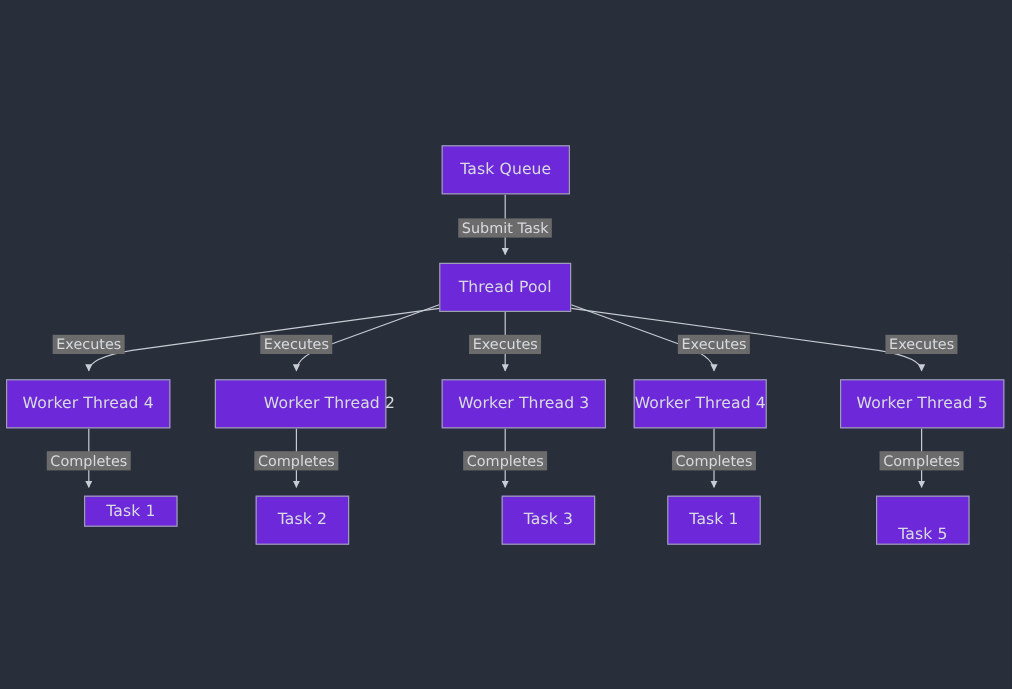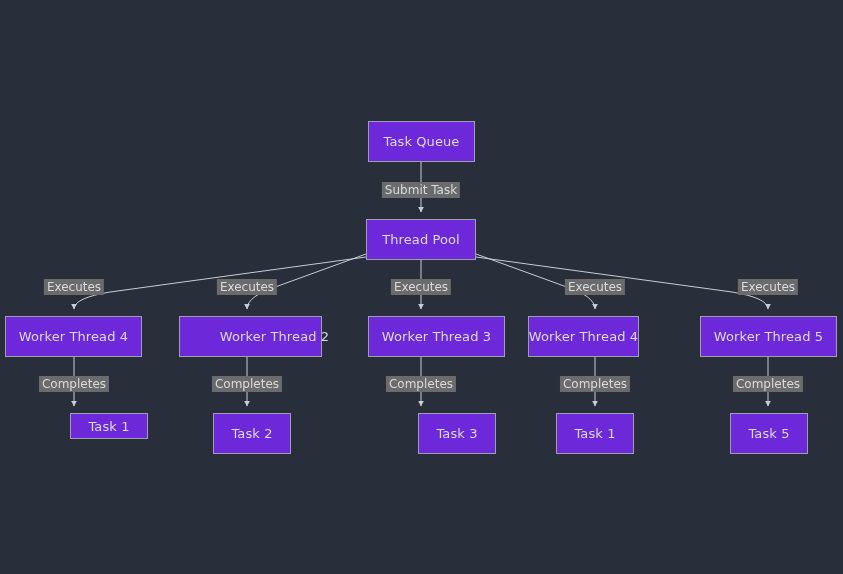--- a/index.html
+++ b/index.html
@@ -117,21 +117,21 @@
   </div>
   <div class="node" style="left:213px; top:413px; width:78px; height:41px;">
     <span>Task 2</span>
   </div>
   <div class="node" style="left:382px; top:413px; width:78px; height:41px;margin-left:36px;">
     <span>Task 3</span>
   </div>
   <div class="node" style="left:556px; top:413px; width:78px; height:41px;">
     <span>Task 1</span>
   </div>
-  <div class="node" style="left:730px; top:413px; width:78px; height:41px;">
+  <div class="node" style="left:730px; top:413px; width:78px; height:41px;align-items:flex-end;">
     <span>Task 5</span>
   </div>
 
   <div class="edge-label" style="left:421px; top:182px;">Submit Task</div>
 
   <div class="edge-label" style="left:74px; top:279px;">Executes</div>
   <div class="edge-label" style="left:247px; top:279px;">Executes</div>
   <div class="edge-label" style="left:421px; top:279px;">Executes</div>
   <div class="edge-label" style="left:595px; top:279px;">Executes</div>
   <div class="edge-label" style="left:768px; top:279px;">Executes</div>

